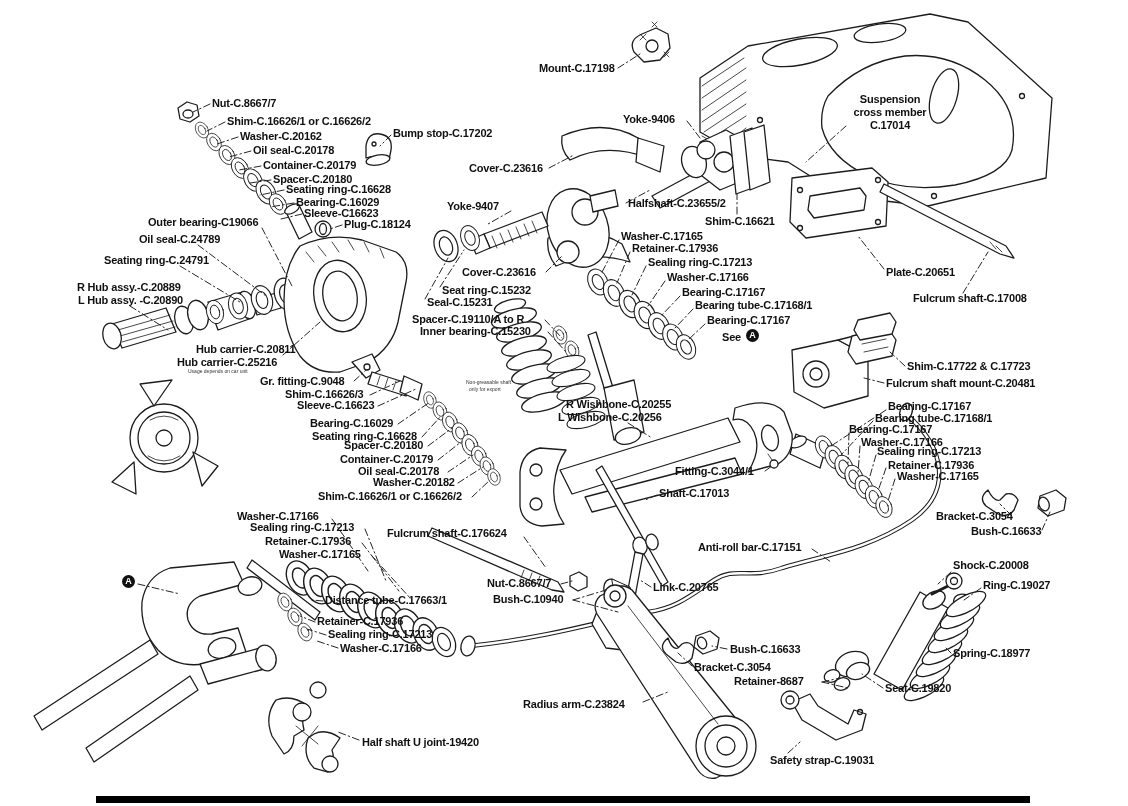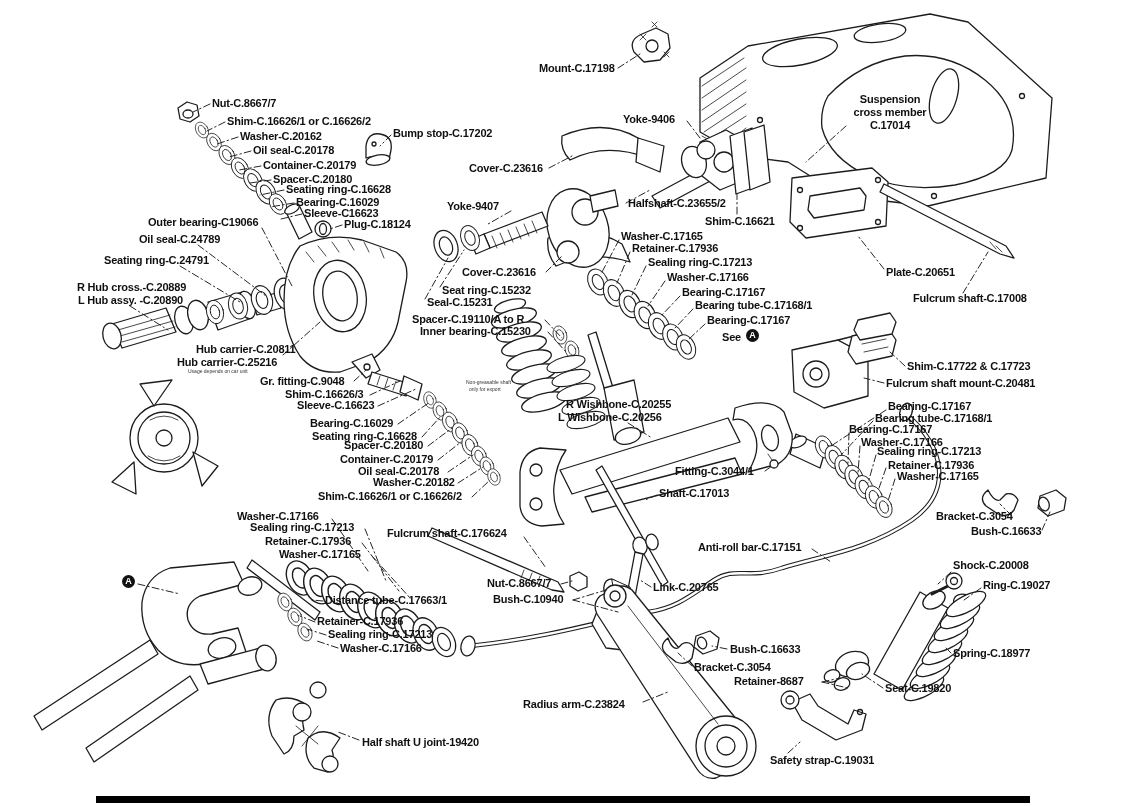--- a/index.html
+++ b/index.html
@@ -430,21 +430,21 @@
       <div class="lbl" style="left: 253px; top: 145px;">Oil seal-C.20178</div>
       <div class="lbl" style="left: 263px; top: 160px;">Container-C.20179</div>
       <div class="lbl" style="left: 273px; top: 174px;">Spacer-C.20180</div>
       <div class="lbl" style="left: 286px; top: 184px;">Seating ring-C.16628</div>
       <div class="lbl" style="left: 296px; top: 197px;">Bearing-C.16029</div>
       <div class="lbl" style="left: 304px; top: 208px;">Sleeve-C16623</div>
       <div class="lbl" style="left: 344px; top: 219px;">Plug-C.18124</div>
       <div class="lbl" style="left: 148px; top: 217px;">Outer bearing-C19066</div>
       <div class="lbl" style="left: 139px; top: 234px;">Oil seal-C.24789</div>
       <div class="lbl" style="left: 104px; top: 255px;">Seating ring-C.24791</div>
-      <div class="lbl" style="left: 77px; top: 282px;">R Hub cross.-C.20889</div>
+      <div class="lbl" style="left: 77px; top: 282px;">R Hub assy.-C.20889</div>
       <div class="lbl" style="left: 78px; top: 295px;">L Hub assy. -C.20890</div>
       <div class="lbl" style="left: 177px; top: 344px; padding-left: 19px;">Hub carrier-C.20811</div>
       <div class="lbl" style="left: 177px; top: 357px;">Hub carrier-C.25216</div>
       <div class="lbl small" style="left: 188px; top: 369px; font-size: 5px;">Usage depends on car unit</div>
       <div class="lbl" style="left: 260px; top: 376px;">Gr. fitting-C.9048</div>
       <div class="lbl" style="left: 285px; top: 389px;">Shim-C.16626/3</div>
       <div class="lbl" style="left: 297px; top: 400px; text-align: right;">Sleeve-C.16623</div>
       <div class="lbl" style="left: 310px; top: 418px;">Bearing-C.16029</div>
       <div class="lbl" style="left: 312px; top: 431px;">Seating ring-C.16628</div>
       <div class="lbl" style="left: 344px; top: 440px;">Spacer-C.20180</div>

